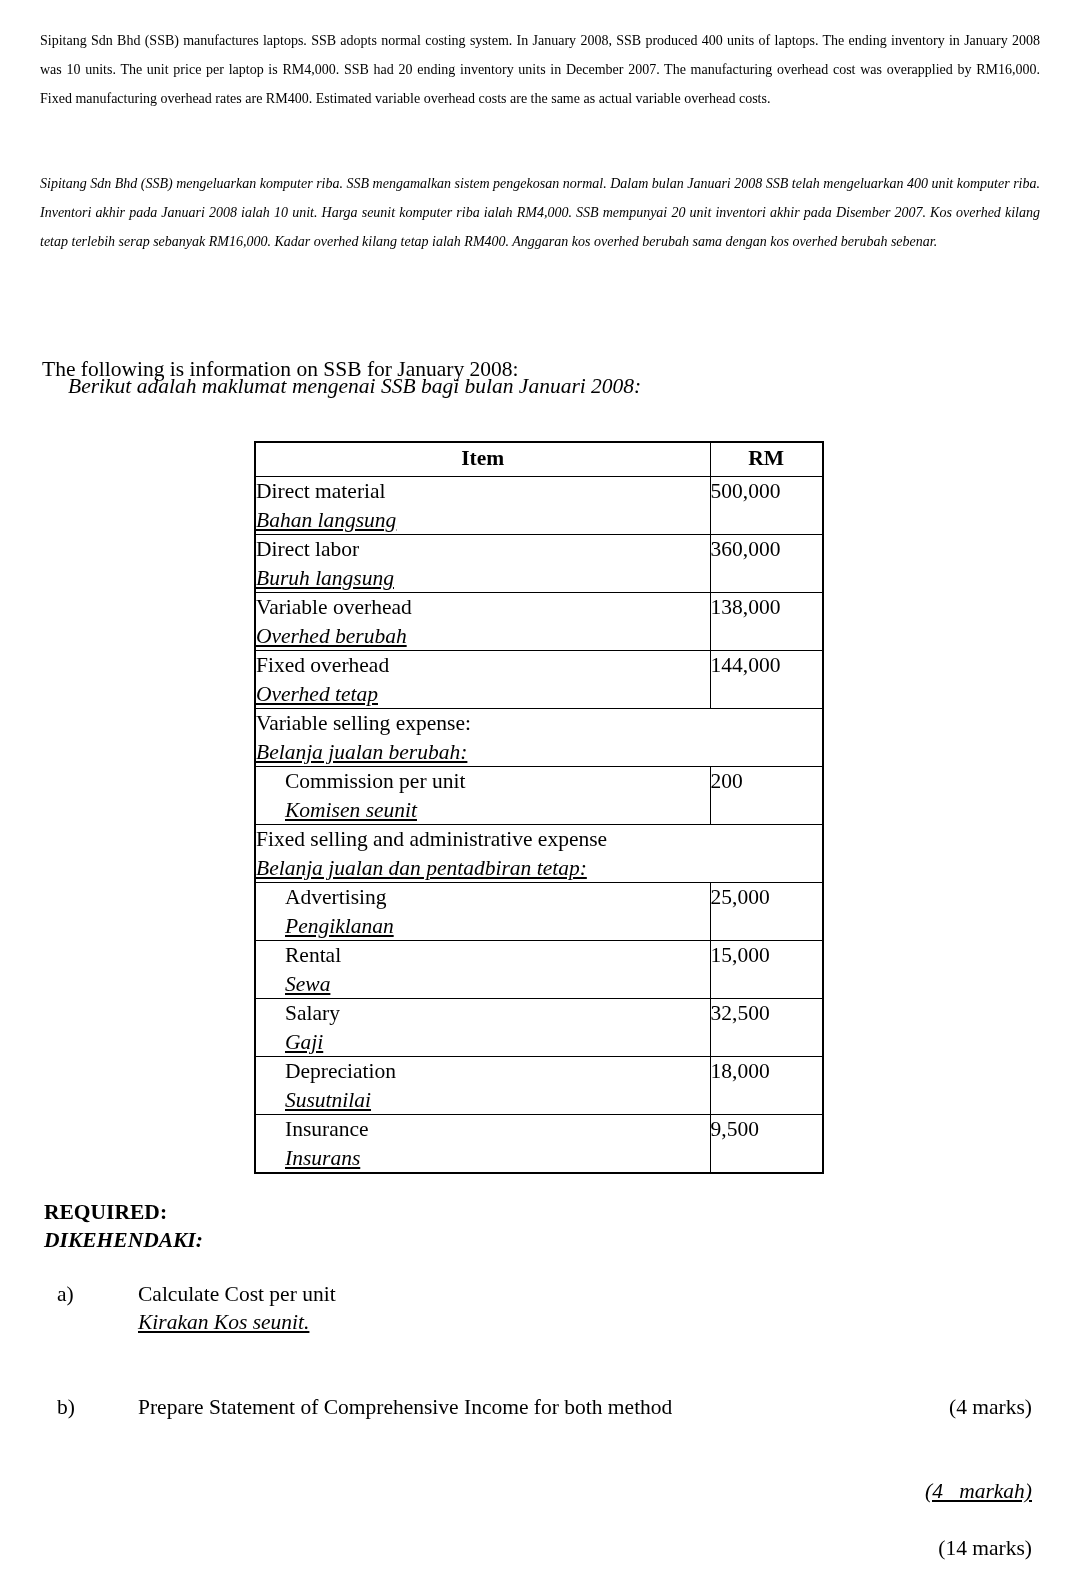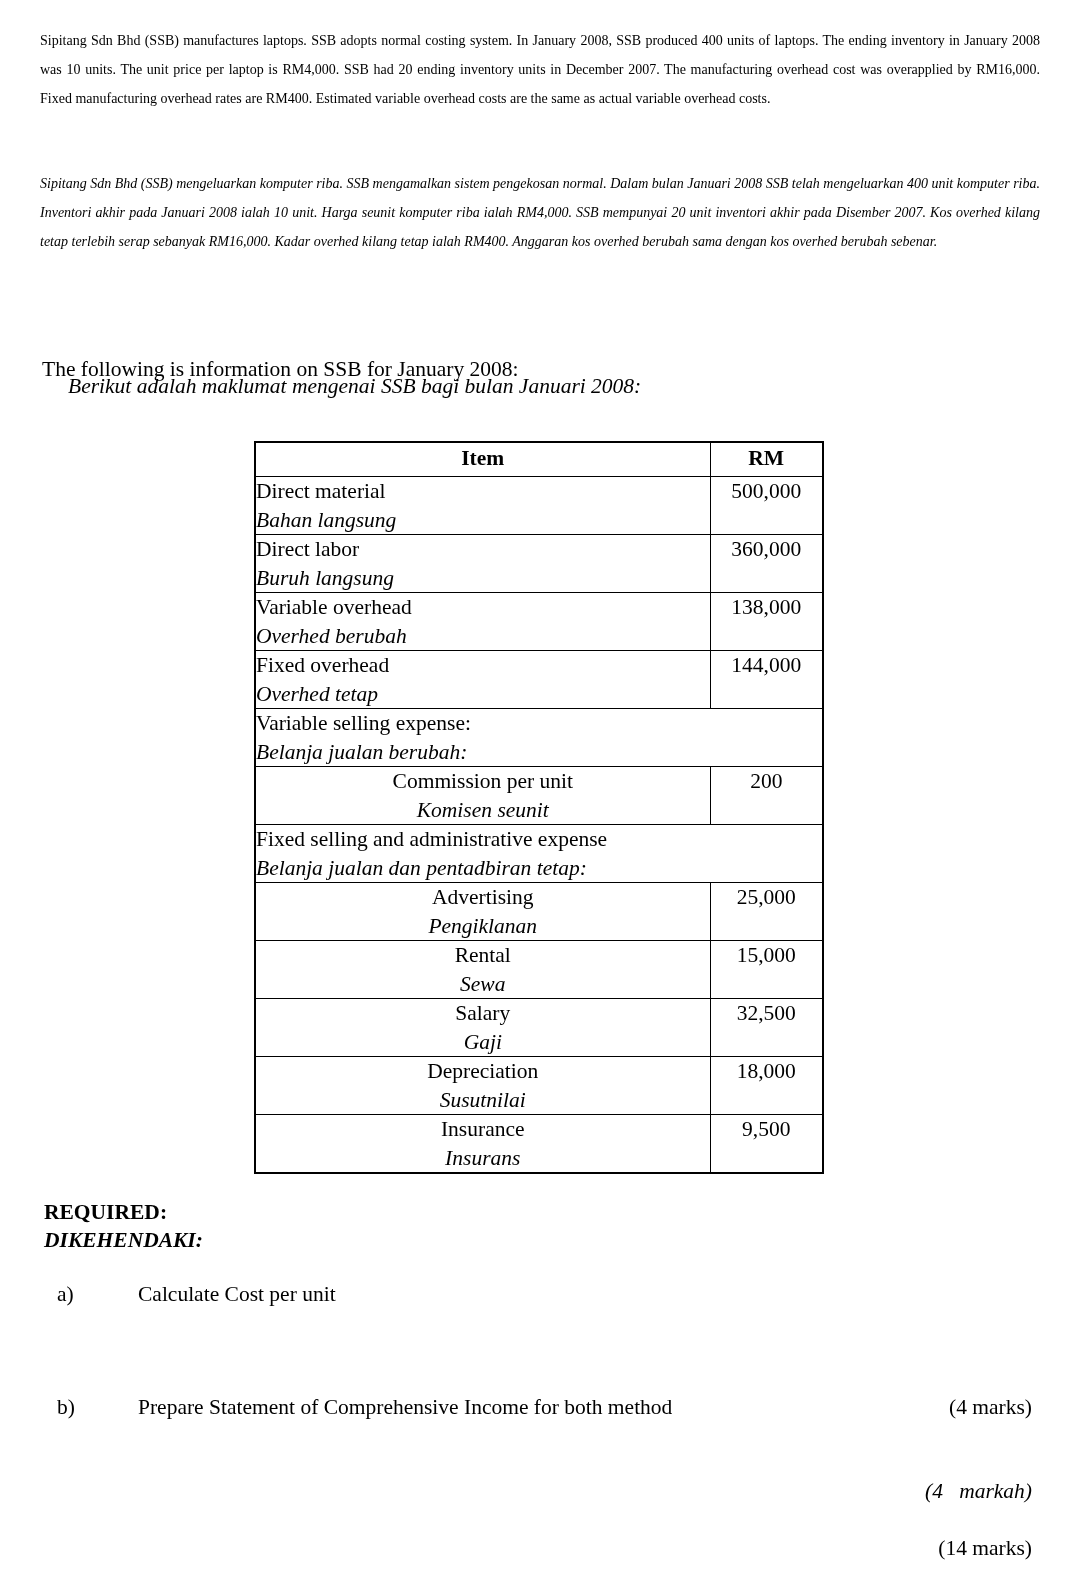--- a/index.html
+++ b/index.html
@@ -96,29 +96,29 @@
     text-align: center;
     height: 30px;
     padding: 1px 0 2px 0;
   }
   table.cost-table thead th.rm-head { text-align: center; }
 
   td.item-cell {
     padding: 1px 4px 3px 11px;
   }
   td.item-cell.indent {
-    text-align: center;
+    padding-left: 29px;
   }
   td.rm-cell {
-    text-align: center;
+    text-align: left;
     padding: 1px 11px 3px 6px;
     white-space: nowrap;
   }
   .en-line { display: block; }
-  .my-line { display: block; font-style: italic; }
+  .my-line { display: block; font-style: italic; text-decoration: underline; }
 
   td.full-span {
     padding: 1px 4px 3px 11px;
     margin-top: 30px;
   }
 
   
   .required-en {
     position: absolute;
     left: 44px;
@@ -287,20 +287,21 @@
   </div>
 
   <div class="required-en">REQUIRED:</div>
 
   <div class="required-my">DIKEHENDAKI:</div>
 
   <div class="q-item q-a">
     <span class="q-marker">a)</span>
     <span class="q-body">
       <span class="en-line">Calculate Cost per unit</span>
+      <span class="my-line">Kirakan Kos seunit.</span>
     </span>
   </div>
 
   <div class="marks marks-a">
     <span class="en-line">(4 marks)</span>
     <span class="my-line">(4   markah)</span>
   </div>
 
   <div class="q-item q-b">
     <span class="q-marker">b)</span>

